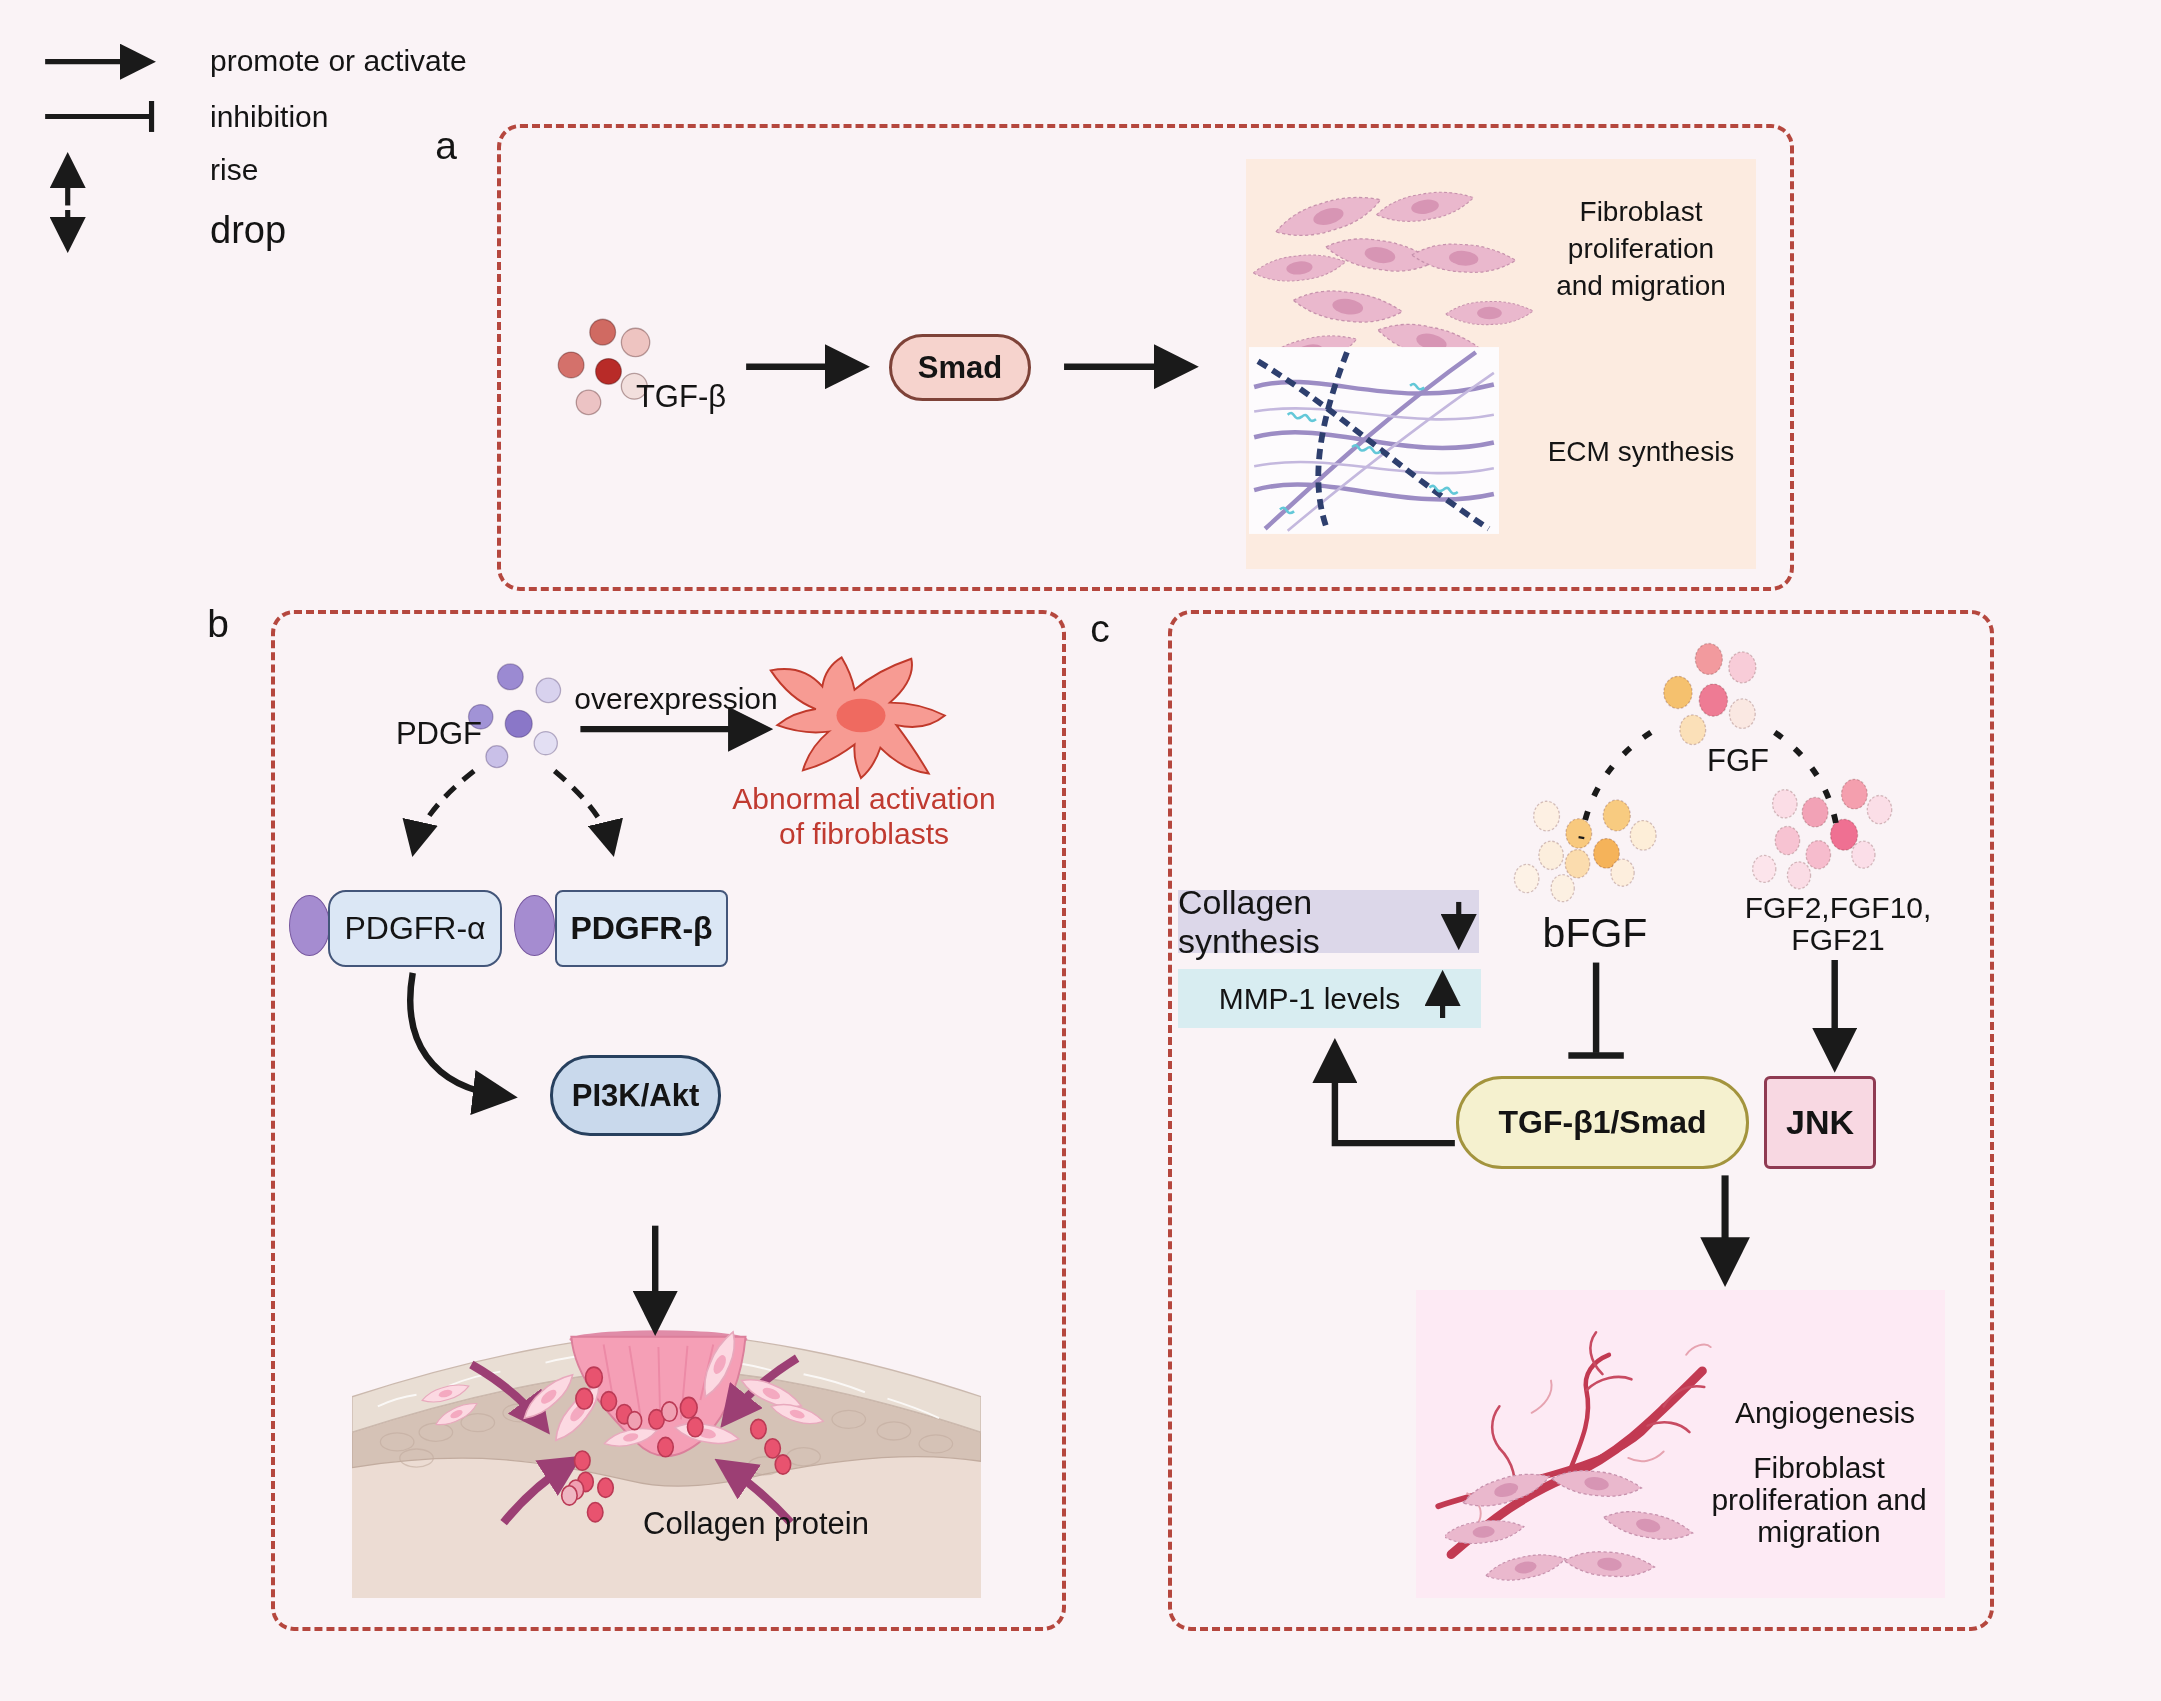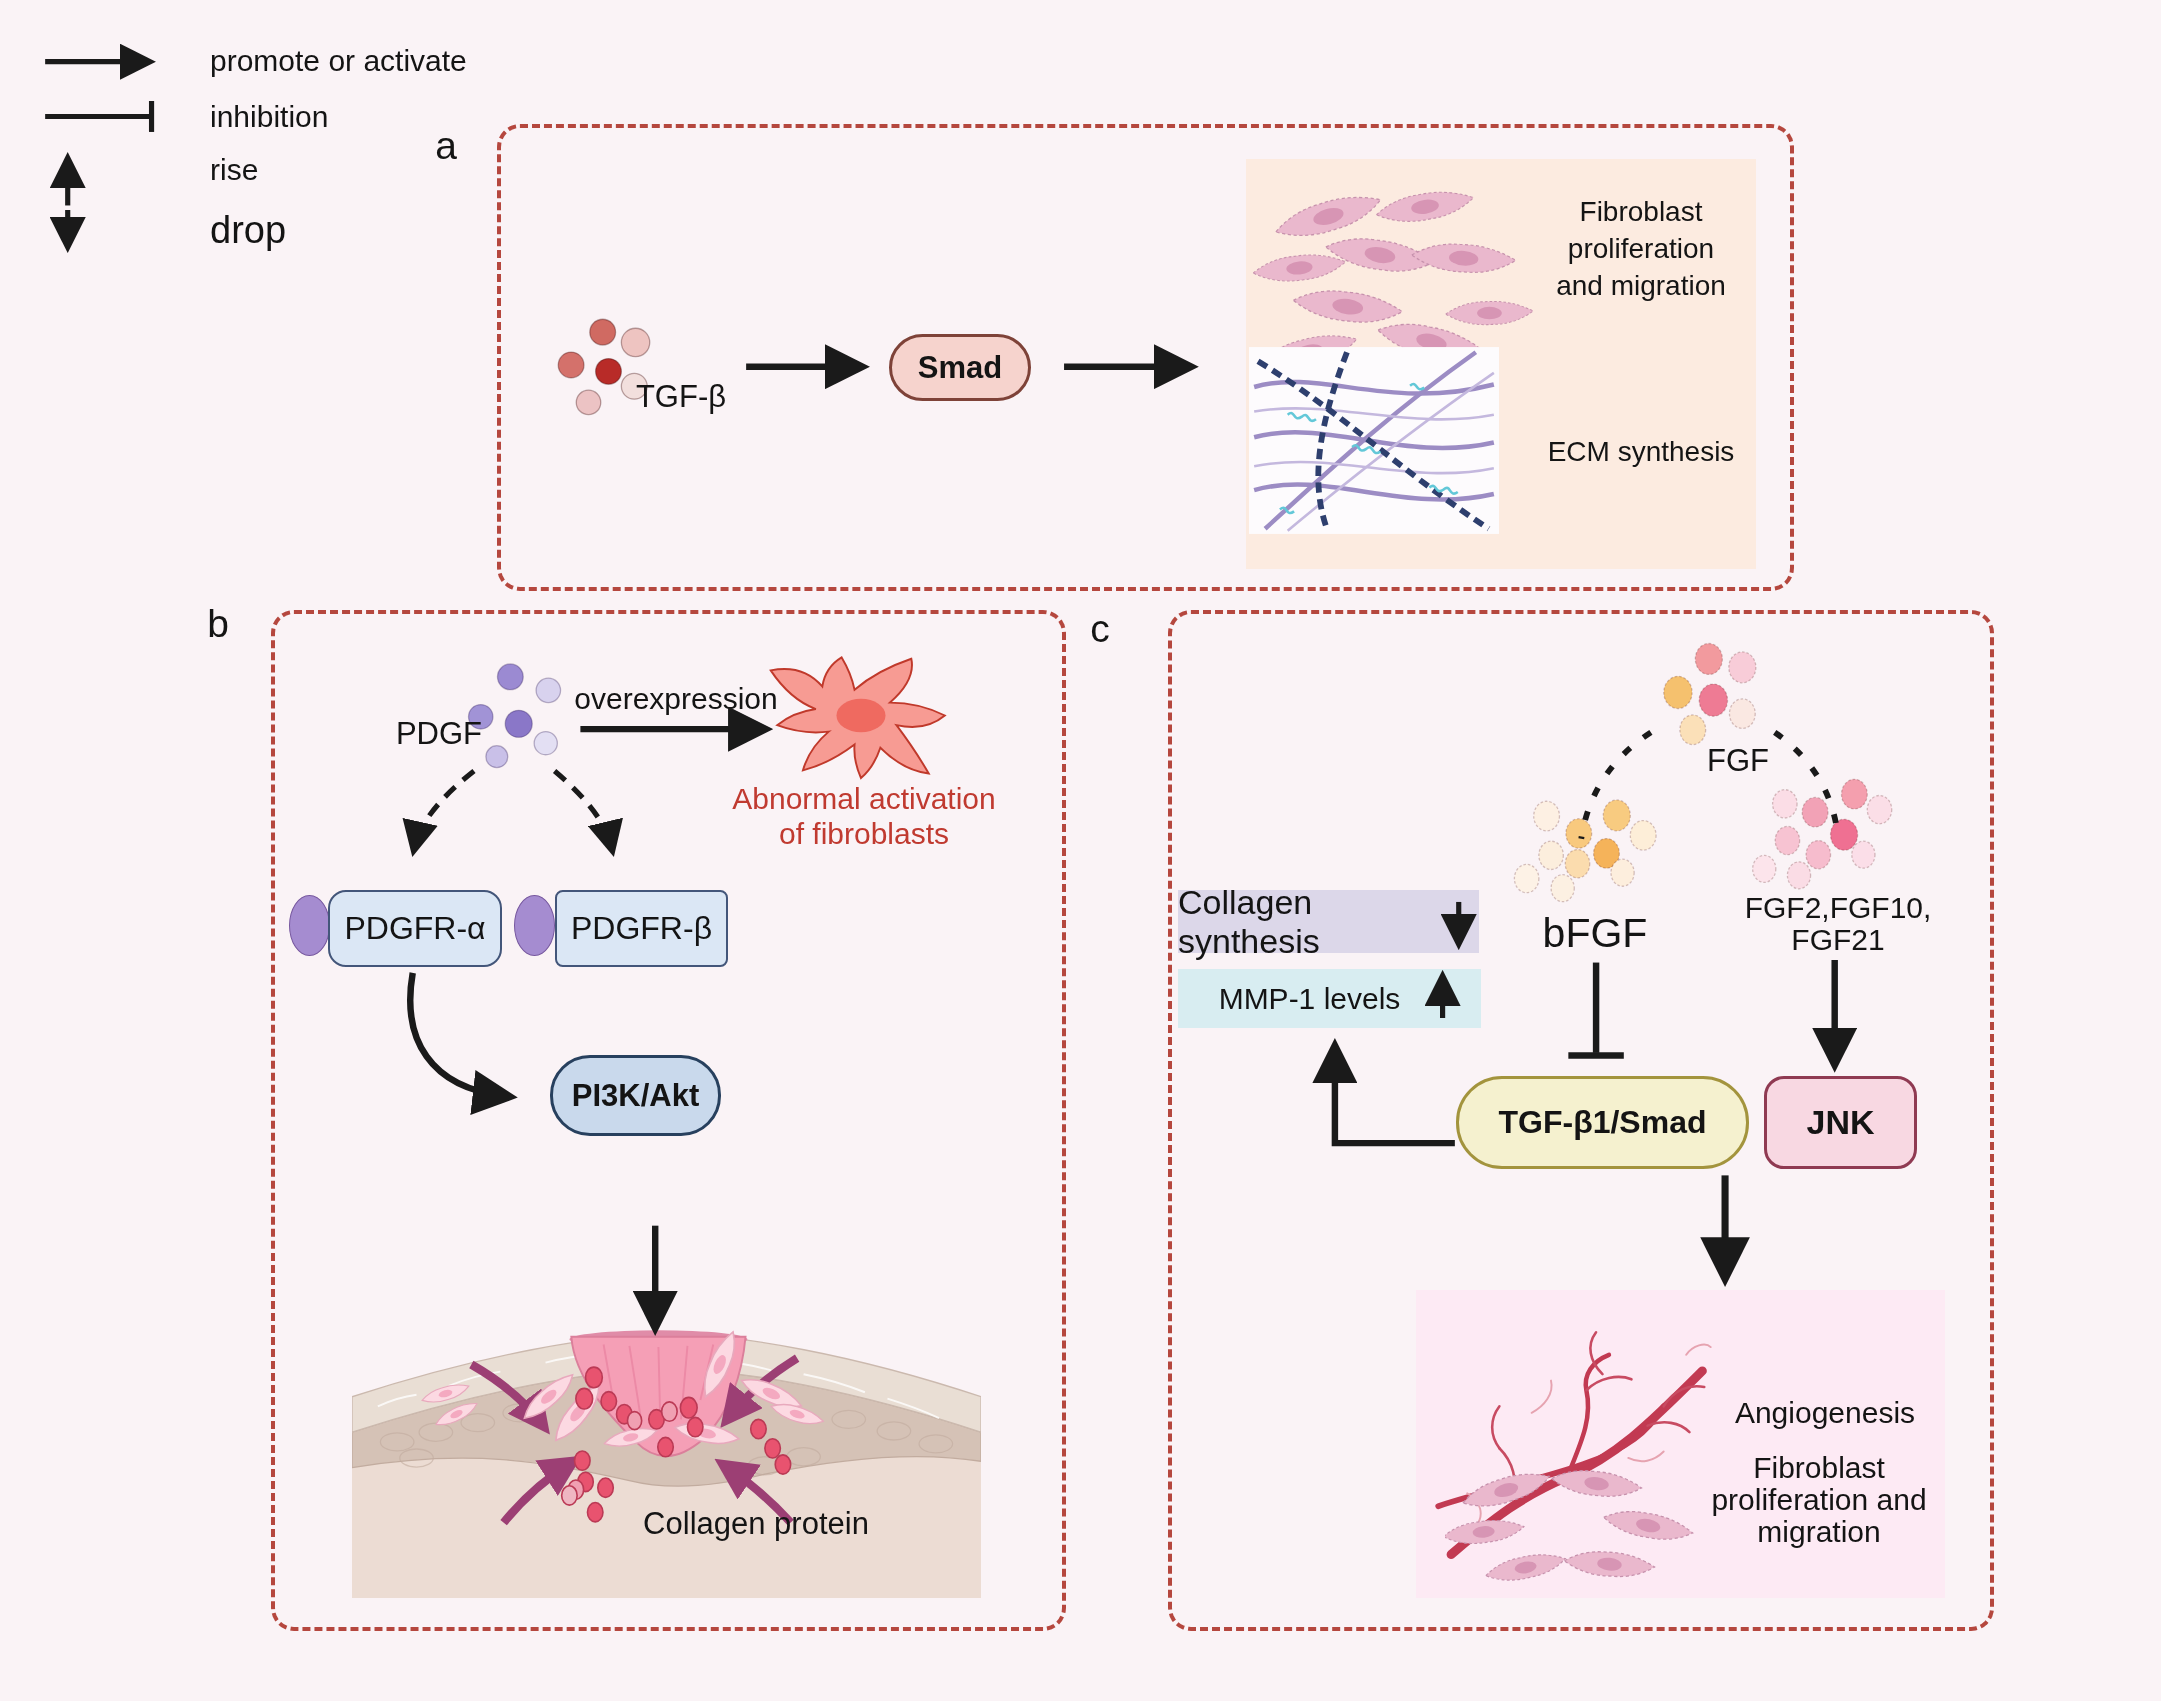--- a/index.html
+++ b/index.html
@@ -129,21 +129,21 @@
 
   <div class="abs" style="left:289px;top:895px;width:39px;height:59px;background:#a58cd0;
        border:1.9px solid #77589f;border-radius:50%;z-index:10"></div>
   <div class="abs" style="left:514px;top:895px;width:39px;height:59px;background:#a58cd0;
        border:1.9px solid #77589f;border-radius:50%;z-index:10"></div>
   <div class="stadium" style="left:328px;top:890px;width:174px;height:77px;background:#dbe7f5;
        border:2.6px solid #43567a;border-radius:18px;font-size:32px;font-weight:normal">
     <span>PDGFR-α</span>
   </div>
   <div class="stadium" style="left:555px;top:890px;width:173px;height:77px;background:#dbe7f5;
-       border:2.6px solid #43567a;border-radius:7.7px;font-size:32px;font-weight:normal">
+       border:2.6px solid #43567a;border-radius:7.7px;font-size:32px;font-weight:bold">
     <span>PDGFR-β</span>
   </div>
 
   <div class="stadium" style="left:550px;top:1055px;width:171px;height:81px;background:#c9d9ec;
        border:3.2px solid #27405e;border-radius:40px;font-size:31px">
     <span>PI3K/Akt</span>
   </div>
 
   <svg class="imgbox" style="left:352px;top:1329px" width="629" height="271" viewBox="0 0 975 420">
     <defs>
@@ -277,22 +277,22 @@
   </div>
   <div class="abs" style="left:1178px;top:969px;width:303px;height:59px;background:#d8edf1;z-index:10;
        display:flex;align-items:center;justify-content:center;font-size:30px;padding-right:40px;box-sizing:border-box">
     <span>MMP-1 levels</span>
   </div>
 
   <div class="stadium" style="left:1456px;top:1076px;width:293px;height:93px;background:#f5f1cf;
        border:3.2px solid #a3943d;border-radius:46px;font-size:32px">
     <span>TGF-β1/Smad</span>
   </div>
-  <div class="stadium" style="left:1764px;top:1076px;width:153px;height:93px;background:#f8d8e2;
-       border:3.2px solid #8f3a52;border-radius:20px;font-size:34px">
+  <div class="stadium" style="left:1764px;top:1076px;width:112px;height:93px;background:#f8d8e2;
+       border:3.2px solid #8f3a52;border-radius:6px;font-size:34px">
     <span>JNK</span>
   </div>
 
   <div class="abs" style="left:1416px;top:1290px;width:529px;height:308px;background:#fdeaf4;z-index:3"></div>
 
   <svg class="imgbox" style="left:1435px;top:1316px" width="277" height="258" viewBox="0 0 430 400">
     <g fill="none" stroke-linecap="round">
       <path d="M25 370 C95 310 135 280 205 250 C280 218 330 170 415 85" stroke="#c23a52" stroke-width="14"></path>
       <path d="M5 295 C80 270 160 255 230 230 C300 205 330 180 355 140" stroke="#c23a52" stroke-width="9"></path>
       <path d="M205 250 C225 200 245 160 235 115 C230 90 245 70 270 60" stroke="#c23a52" stroke-width="7"></path>

